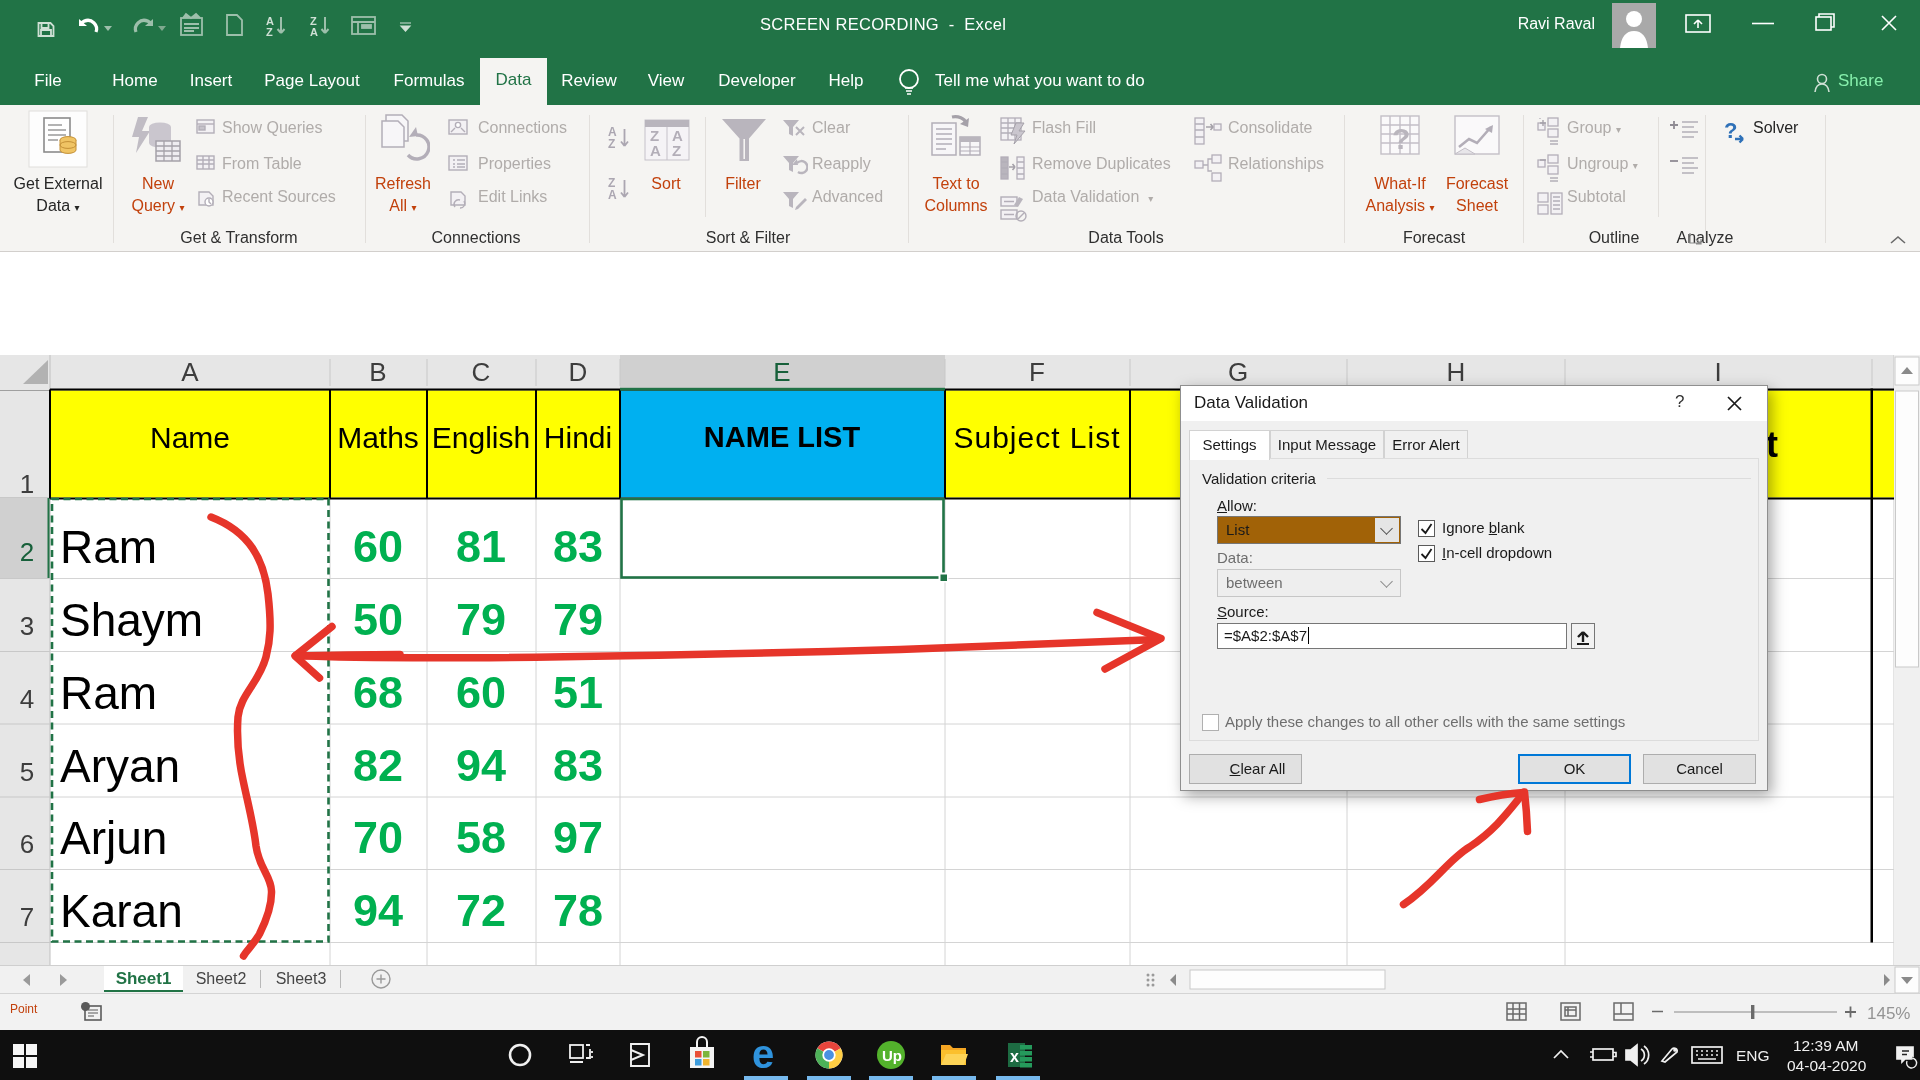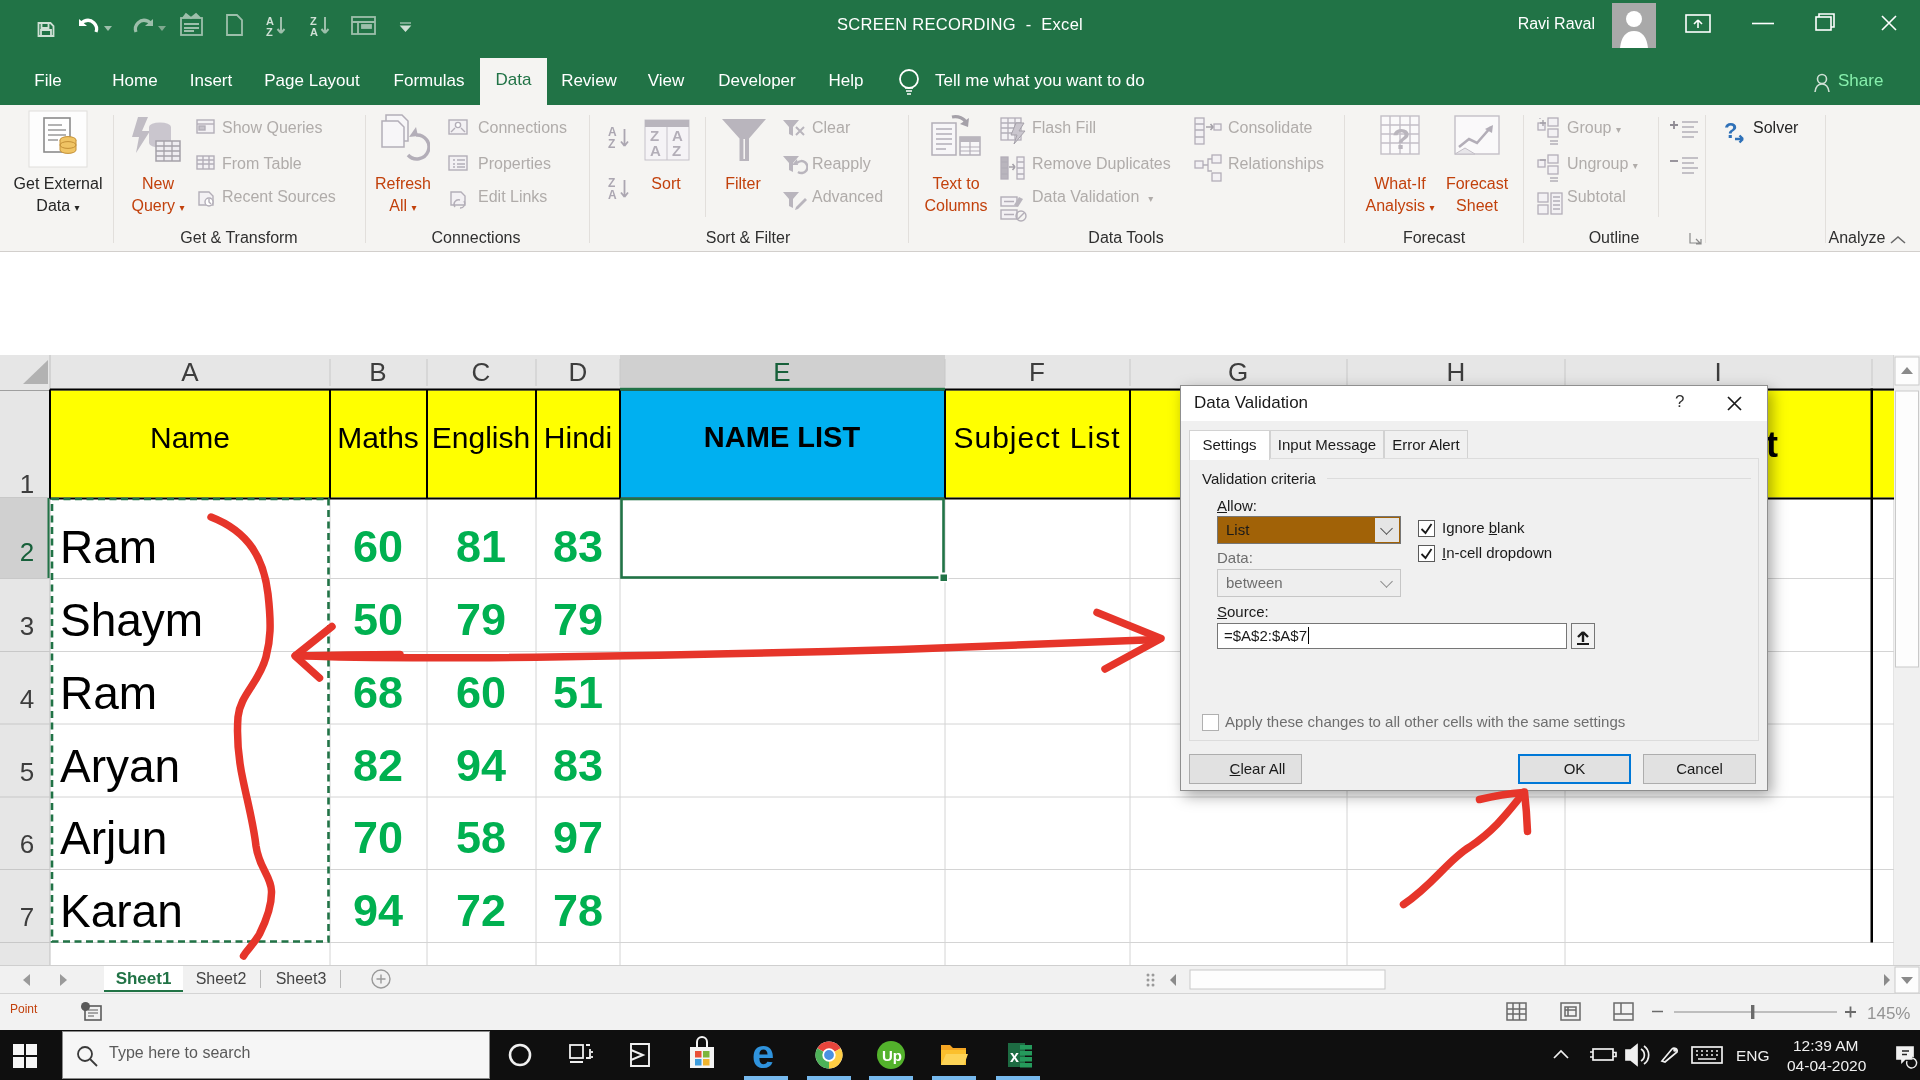--- a/index.html
+++ b/index.html
@@ -79,21 +79,21 @@
     </g>
 
     <g stroke="#9dbfab" stroke-width="1.8" fill="none">
       <rect x="352" y="17" width="23" height="17"></rect>
       <path d="M352 22h23M358 22v12"></path>
       <rect x="362" y="25" width="9" height="3" fill="#9dbfab"></rect>
     </g>
 
     <path d="M400 23h11M401 26l4.5 5 4.5 -5z" stroke="#cfe0d5" stroke-width="1.2" fill="#cfe0d5"></path>
   </svg>
-  <div class="abs" style="left:760px;top:15px;width:400px;text-align:center;color:#fff;font-size:16.5px;letter-spacing:.3px;">SCREEN RECORDING&nbsp; -&nbsp; Excel</div>
+  <div class="abs" style="left:760px;top:15px;width:400px;text-align:left;color:#fff;font-size:16.5px;letter-spacing:.3px;">SCREEN RECORDING&nbsp; -&nbsp; Excel</div>
   <div class="abs" style="left:1450px;top:15px;width:145px;text-align:right;color:#fff;font-size:16px;">Ravi Raval</div>
 
   <div class="abs" style="left:1612px;top:3px;width:44px;height:45px;background:#a9a9a9;">
     <svg width="44" height="45">
           <circle cx="22" cy="16" r="8" fill="#fff"></circle>
           <path d="M8 45 q2 -17 14 -17 q12 0 14 17z" fill="#fff"></path>
         </svg>
   </div>
 
   <svg class="abs" style="left:1670px;top:0" width="250" height="57" viewBox="0 0 250 57">
@@ -141,21 +141,21 @@
   <div class="rsep" style="left:1344px"></div>
   <div class="rsep" style="left:1523px"></div>
   <div class="rsep" style="left:1705px"></div>
   <div class="rsep" style="left:1825px"></div>
   <div class="rlabel" style="left:163px;width:152px;">Get &amp; Transform</div>
   <div class="rlabel" style="left:416px;width:120px;">Connections</div>
   <div class="rlabel" style="left:688px;width:120px;">Sort &amp; Filter</div>
   <div class="rlabel" style="left:1066px;width:120px;">Data Tools</div>
   <div class="rlabel" style="left:1374px;width:120px;">Forecast</div>
   <div class="rlabel" style="left:1554px;width:120px;">Outline</div>
-  <div class="rlabel" style="left:1797px;width:120px;">Analyze</div>
+  <div class="rlabel" style="left:1645px;width:120px;">Analyze</div>
 
   <svg class="abs" style="left:28px;top:5px" width="60" height="58" viewBox="0 0 60 58">
     <rect x="1" y="1" width="58" height="56" fill="#fdfdfd" stroke="#e0dedb"></rect>
     <rect x="16" y="8" width="26" height="34" fill="#fff" stroke="#8b8b8b" stroke-width="1.6"></rect>
     <path d="M20 15h14M20 20h18M20 25h18M20 30h10" stroke="#9a9a9a" stroke-width="1.6"></path>
     <ellipse cx="40" cy="30" rx="8" ry="3.4" fill="#f0c464" stroke="#c49036"></ellipse>
     <path d="M32 30v10a8 3.4 0 0 0 16 0V30" fill="#f0c464" stroke="#c49036"></path>
     <ellipse cx="40" cy="35" rx="8" ry="3.4" fill="none" stroke="#c49036"></ellipse>
   </svg>
   <div class="bigtxt rdark" style="left:8px;top:68px;width:100px;">Get External<br>Data <span style="font-size:10px;">▾</span></div>
@@ -587,27 +587,20 @@
 
 <div class="abs" id="taskbar">
   <svg class="abs" style="left:12px;top:13px" width="28" height="26">
     <g fill="#f5f5f5">
           <rect x="1" y="1" width="11" height="11"></rect>
           <rect x="14" y="1" width="11" height="11"></rect>
           <rect x="1" y="14" width="11" height="11"></rect>
           <rect x="14" y="14" width="11" height="11"></rect>
         </g>
   </svg>
-  <div id="searchbox">
-    <svg class="abs" style="left:12px;top:12px" width="26" height="26">
-          <circle cx="10" cy="10" r="7" fill="none" stroke="#3a3a3a" stroke-width="1.8"></circle>
-          <path d="M15 15l7 7" stroke="#3a3a3a" stroke-width="1.8"></path>
-        </svg>
-    <div class="abs" style="left:46px;top:12px;font-size:16px;color:#5a5a5a;">Type here to search</div>
-  </div>
   <svg class="abs" style="left:500px;top:0" width="560" height="50" viewBox="0 0 560 50">
 
     <circle cx="20" cy="25" r="10" fill="none" stroke="#f0f0f0" stroke-width="2.6"></circle>
 
     <g stroke="#f0f0f0" stroke-width="1.8" fill="none">
       <rect x="70" y="15" width="13" height="13"></rect>
           <path d="M86 15h4M86 28h4M70 32h13M90 19v10"></path>
       <path d="M92 21v2M92 26v2"></path>
     </g>
 

